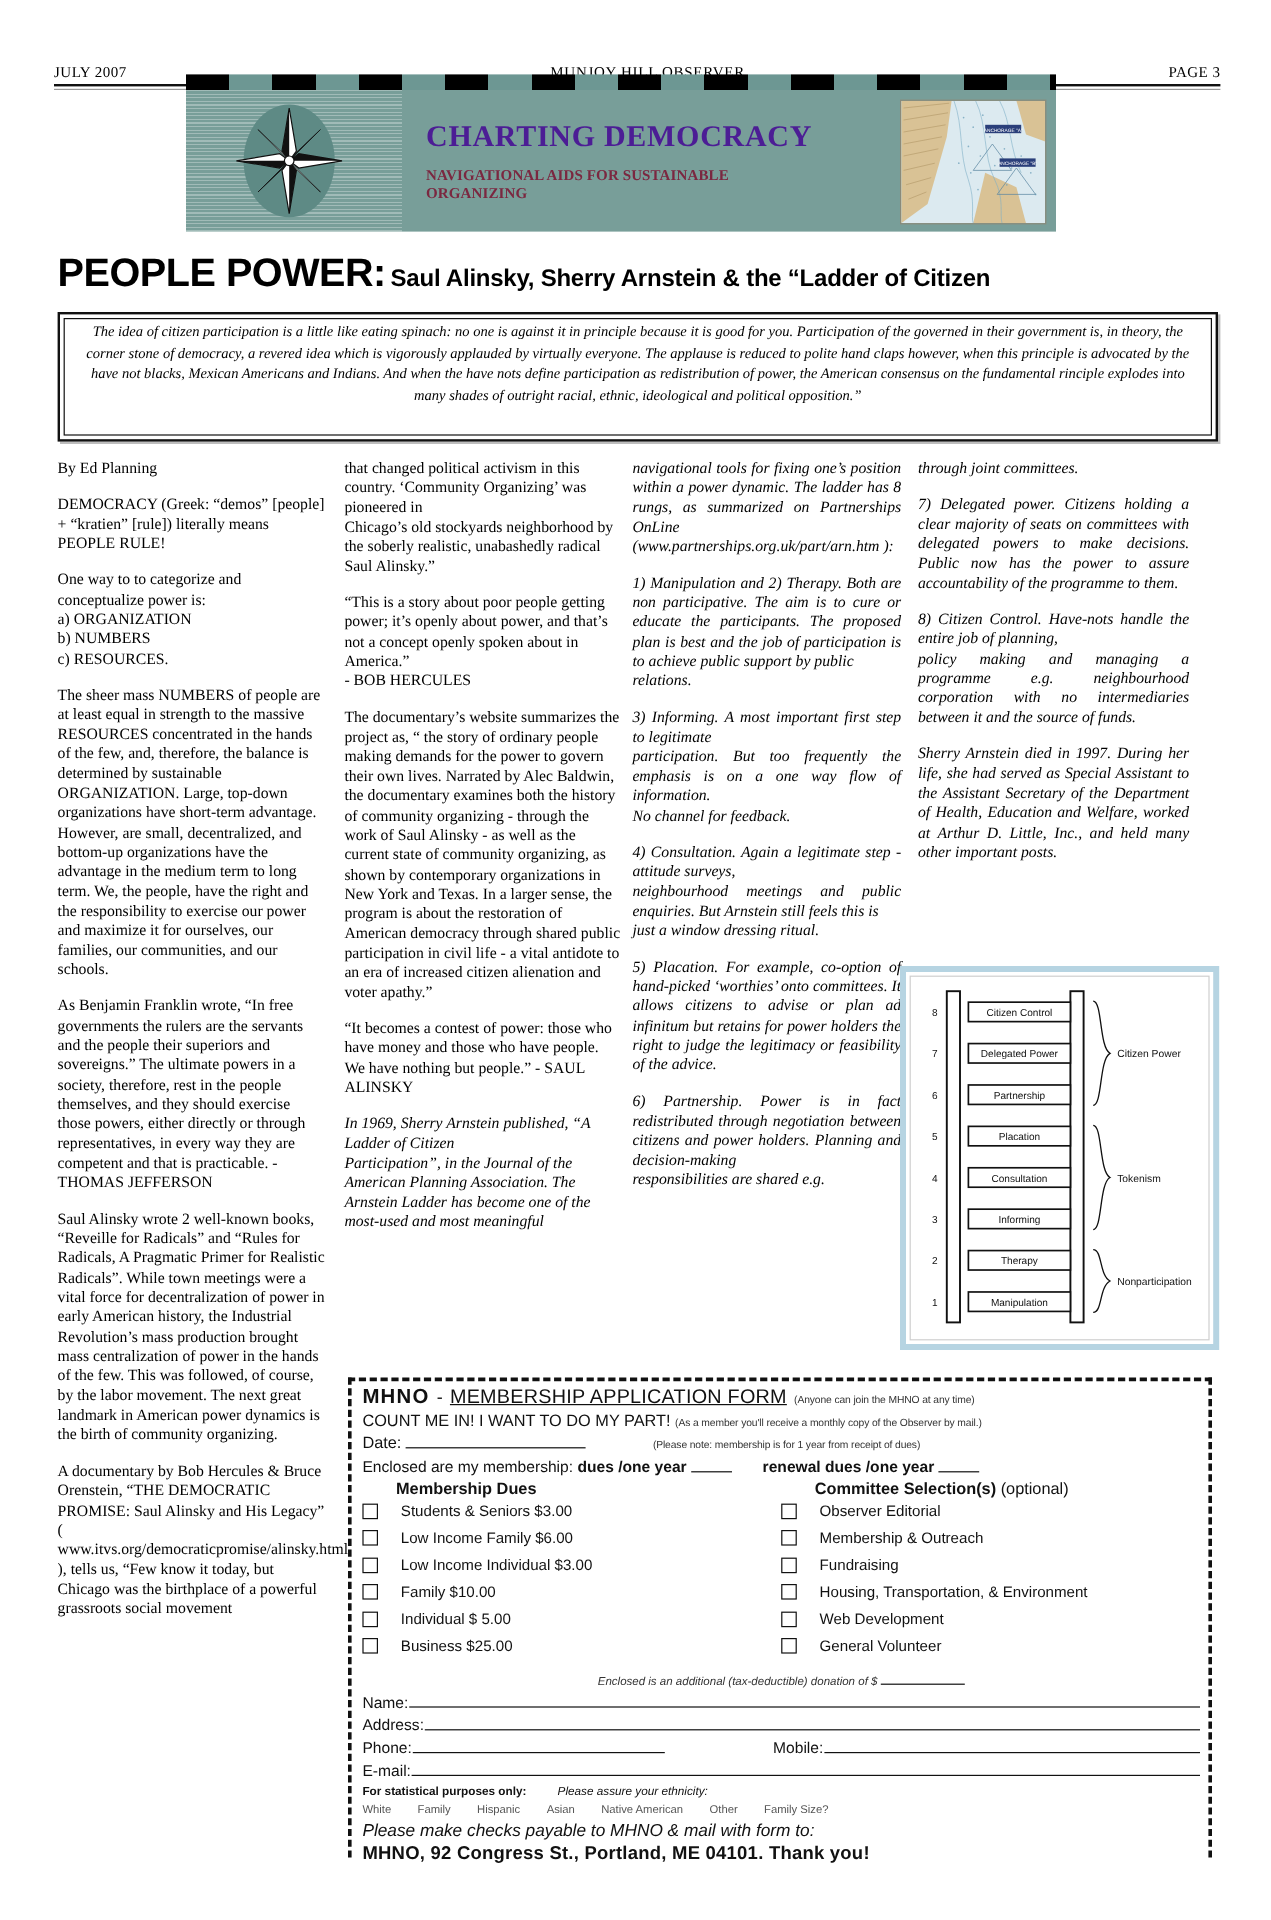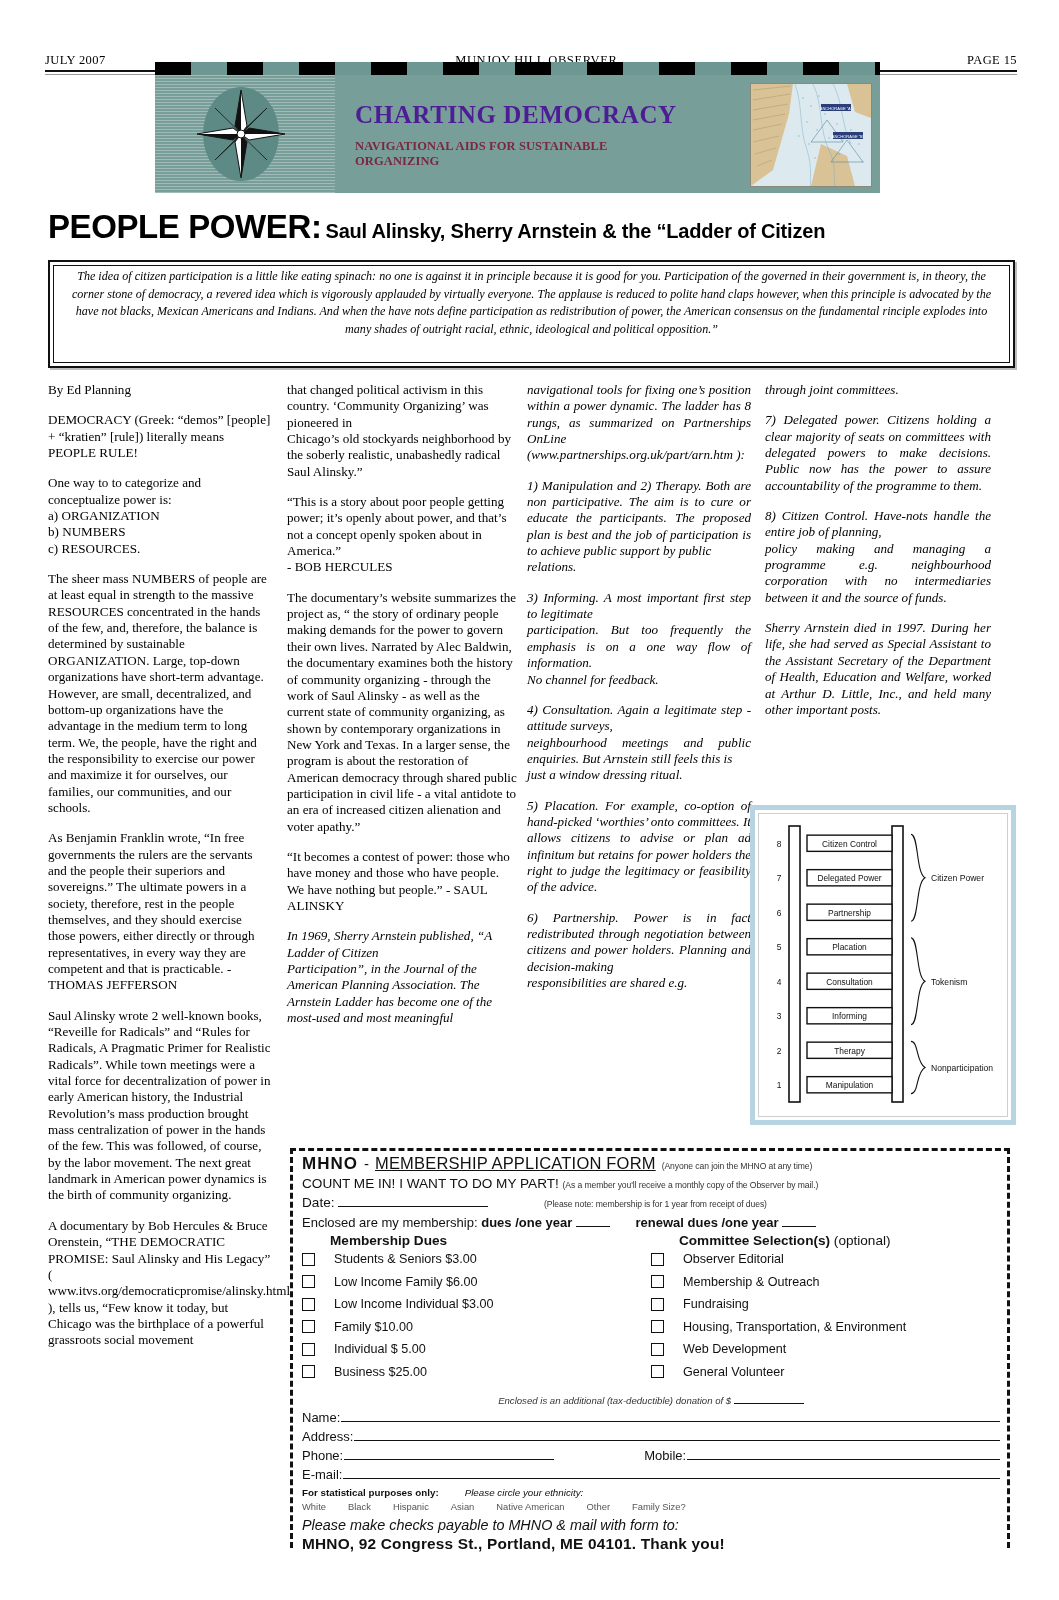--- a/index.html
+++ b/index.html
@@ -91,21 +91,21 @@
             letter-spacing:.2px;margin-top:2px;}
 </style>
 </head>
 <body>
 
 <div class="page">
 
   <div class="runhead">
     <span>JULY 2007</span>
     <span class="mid">MUNJOY HILL OBSERVER</span>
-    <span>PAGE 15</span>
+    <span>PAGE 3</span>
   </div>
   <div class="runrule"></div>
   <div class="runrule2"></div>
 
   <div class="checker"></div>
 
   <div class="banner">
     <div class="stripes"></div>
     <svg class="compass" viewBox="0 0 106 102">
       <ellipse cx="53" cy="51" rx="38" ry="47" fill="#5e8a85"></ellipse>
@@ -373,25 +373,25 @@
         <span class="lab" style="margin-left:90px">Mobile:</span>
         <span class="line"></span>
       </div>
       <div class="fld">
         <span class="lab">E-mail:</span>
         <span class="line"></span>
       </div>
 
       <div class="stat">
         <span>For statistical purposes only:</span>
-        <span class="norm">Please circle your ethnicity:</span>
+        <span class="norm">Please assure your ethnicity:</span>
       </div>
       <div class="ethn" id="ethn-list">
           <span>White</span>
-          <span>Black</span>
+          <span>Family</span>
           <span>Hispanic</span>
           <span>Asian</span>
           <span>Native American</span>
           <span>Other</span>
           <span>Family Size?</span>
         </div>
 
       <div class="payline">Please make checks payable to MHNO &amp; mail with form to:</div>
       <div class="addrline">MHNO, 92 Congress St., Portland, ME 04101.   Thank you!</div>
     </div>

